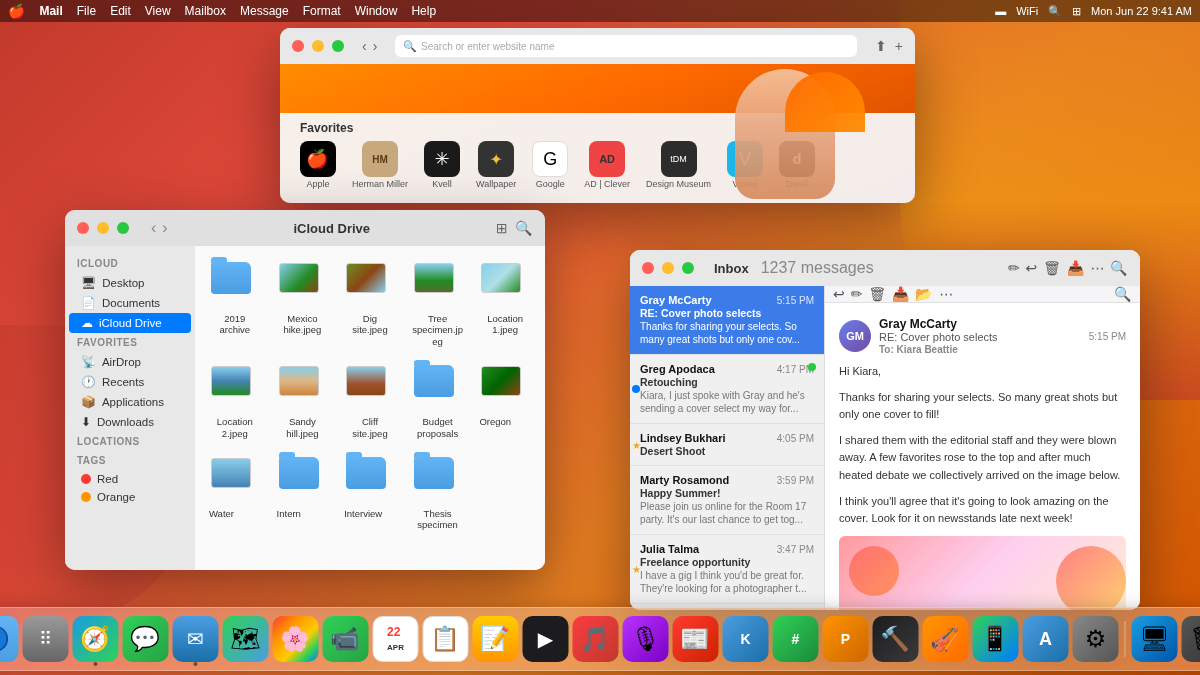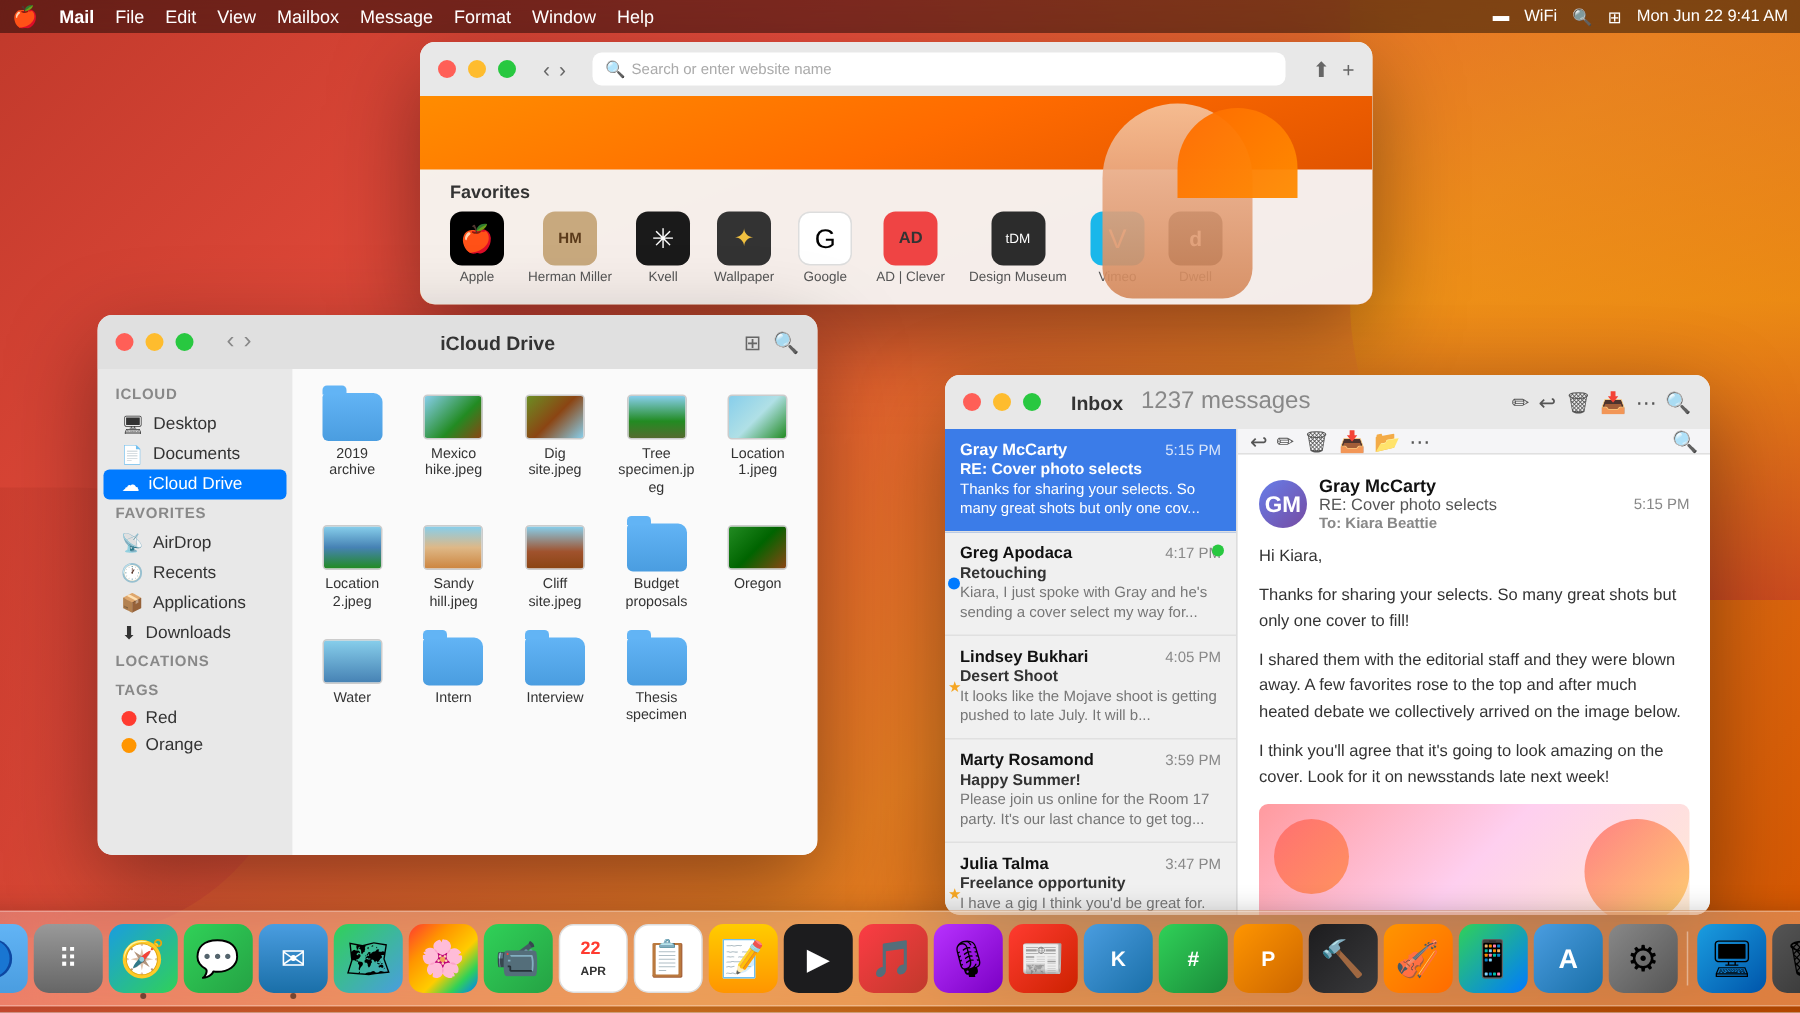--- a/index.html
+++ b/index.html
@@ -189,22 +189,22 @@
       padding: 10px;
       overflow-y: auto;
       display: grid;
       grid-template-columns: repeat(5, 1fr);
       gap: 8px;
       align-content: start;
     }
     .file-item {
       display: flex;
       flex-direction: column;
-      align-items: center;
-      gap: 1px;
+      align-items: flex-start;
+      gap: 17px;
       padding: 4px;
       border-radius: 6px;
       cursor: pointer;
     }
     .file-icon {
       width: 44px; height: 36px;
       display: flex; align-items: center; justify-content: center;
       position: relative;
     }
     .folder-icon {
@@ -331,21 +331,21 @@
       padding: 0 8px;
       gap: 6px;
     }
     .mail-detail-btn { background: none; border: none; font-size: 14px; color: #555; cursor: pointer; }
     .mail-detail-content { padding: 14px; flex: 1; }
     .mail-detail-sender-row { display: flex; align-items: center; gap: 8px; margin-bottom: 8px; }
     .mail-avatar {
       width: 32px; height: 32px; border-radius: 50%;
       background: linear-gradient(135deg, #667eea 0%, #764ba2 100%);
       display: flex; align-items: center; justify-content: center;
-      font-size: 15px; color: white; font-weight: 600;
+      font-size: 11px; color: white; font-weight: 600;
       flex-shrink: 0;
     }
     .mail-detail-sender-info { flex: 1; }
     .mail-detail-sender-name { font-size: 12px; font-weight: 700; color: #111; }
     .mail-detail-subject { font-size: 11px; color: #555; }
     .mail-detail-to { font-size: 10px; color: #888; margin-top: 1px; font-weight: bold; }
     .mail-detail-time { font-size: 10px; color: #888; }
     .mail-detail-body { font-size: 11px; color: #333; line-height: 1.6; }
     .mail-detail-body p { margin-bottom: 8px; }
     .mail-detail-image {
@@ -716,21 +716,20 @@
         <div class="mail-item-preview">Kiara, I just spoke with Gray and he's sending a cover select my way for...</div>
       </div>
 
       <div class="mail-item">
         <div class="mail-star">★</div>
         <div class="mail-item-header">
           <span class="mail-item-sender">Lindsey Bukhari</span>
           <span class="mail-item-time">4:05 PM</span>
         </div>
         <div class="mail-item-subject">Desert Shoot</div>
-        <div class="mail-item-preview">It looks like the Mojave shoot is getting pushed to late July. It will b...</div>
       </div>
 
       <div class="mail-item">
         <div class="mail-item-header">
           <span class="mail-item-sender">Marty Rosamond</span>
           <span class="mail-item-time">3:59 PM</span>
         </div>
         <div class="mail-item-subject">Happy Summer!</div>
         <div class="mail-item-preview">Please join us online for the Room 17 party. It's our last chance to get tog...</div>
       </div>

